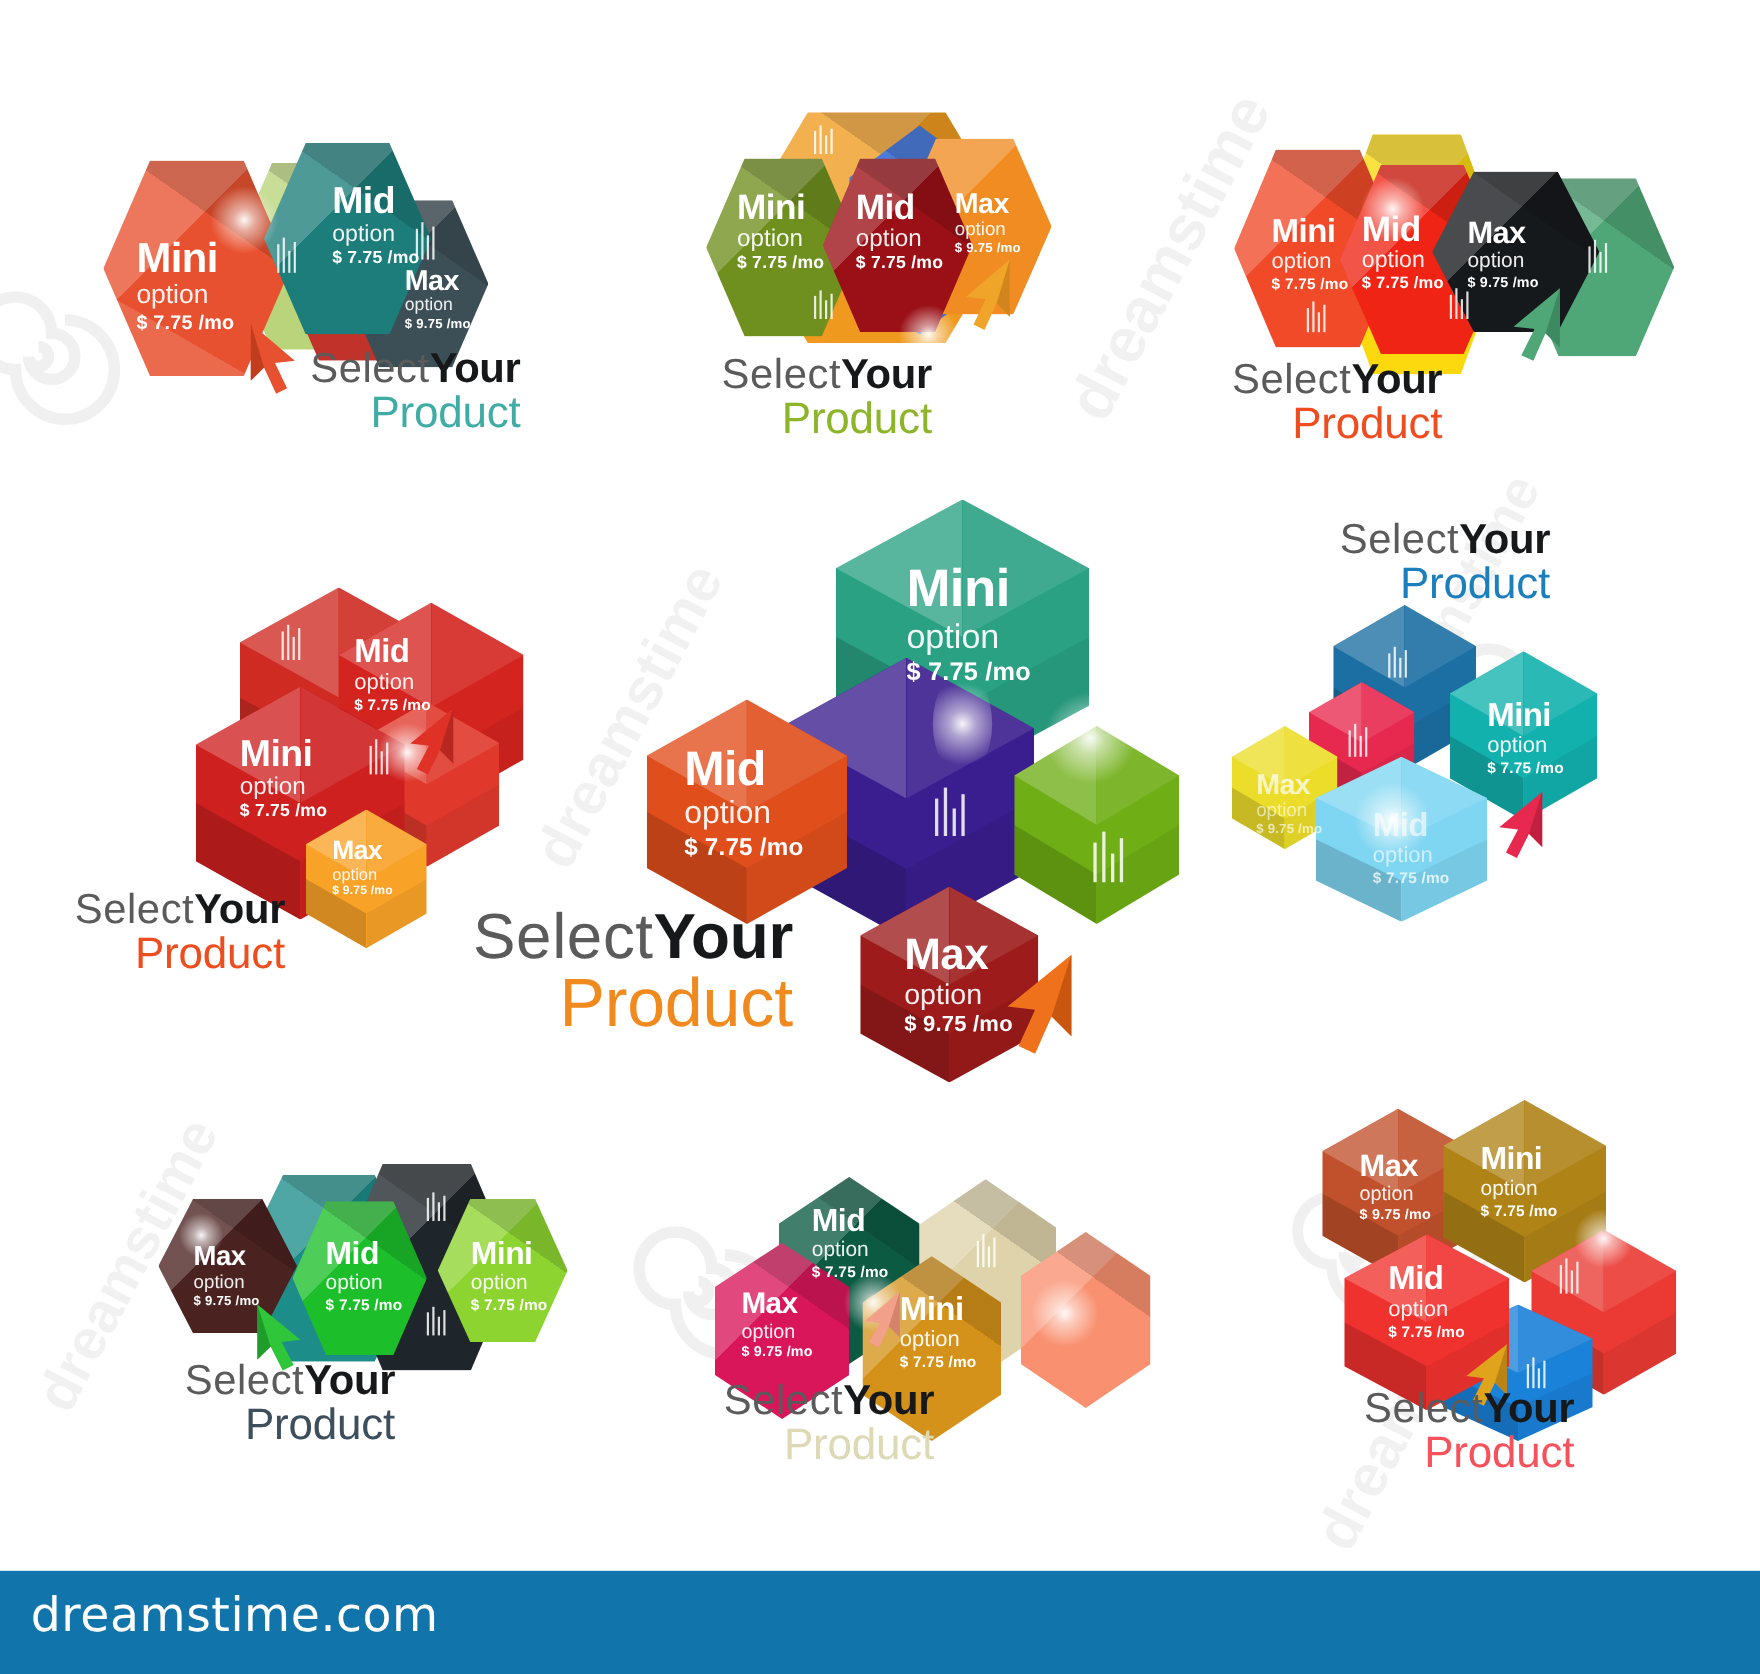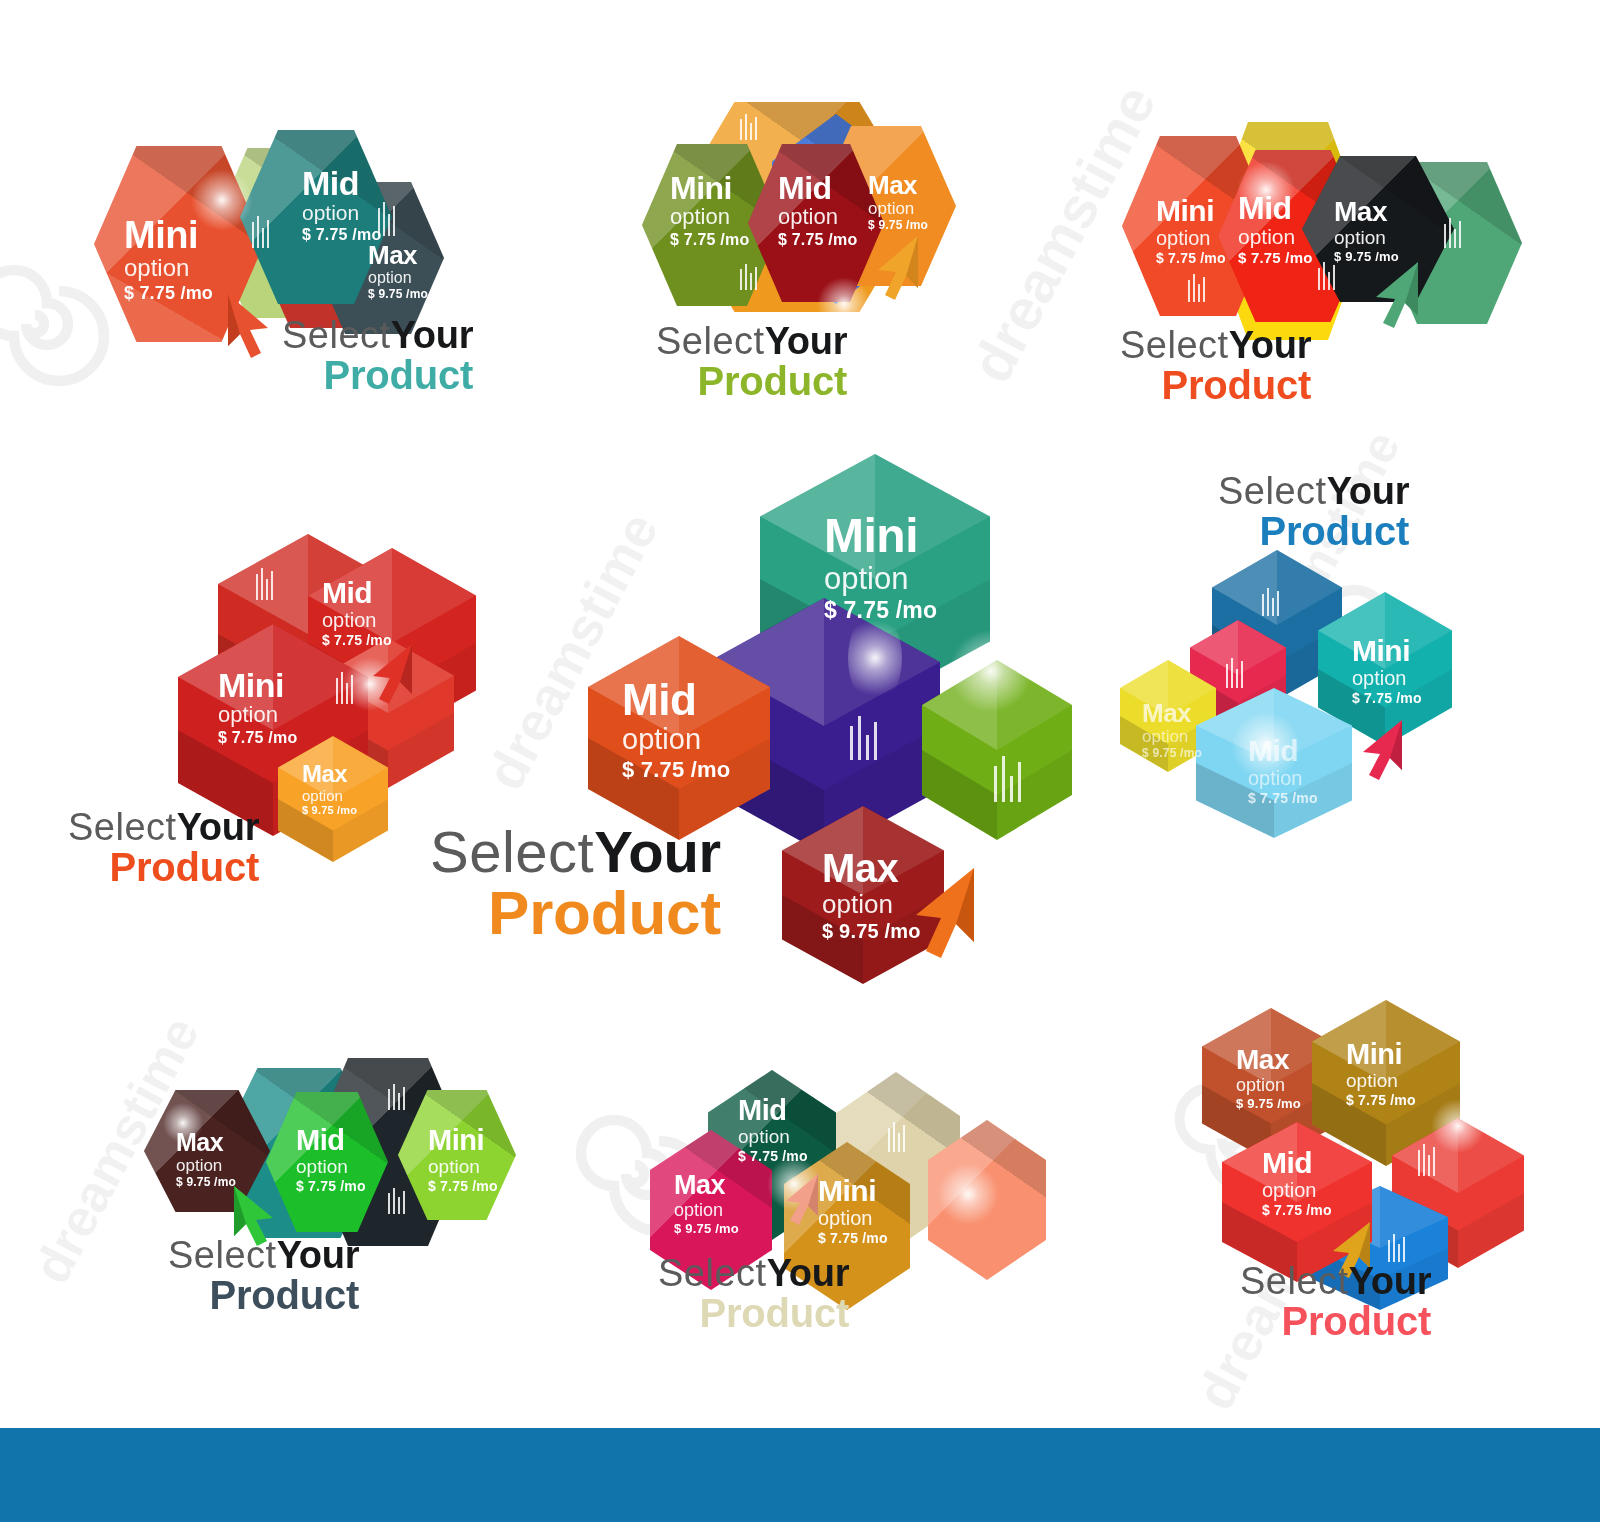--- a/index.html
+++ b/index.html
@@ -46,21 +46,21 @@
 
   
   .bars{position:absolute;display:flex;align-items:flex-end;gap:3px;pointer-events:none;}
   .bars i{display:block;width:2px;background:rgba(255,255,255,.85);}
 
   
   .lockup{position:absolute;white-space:nowrap;}
   .lockup .l1{display:block;line-height:1.02;}
   .lockup .l1 .sel{font-weight:300;color:#5b5b5b;letter-spacing:.5px;}
   .lockup .l1 .yr{font-weight:700;color:#16181a;letter-spacing:-.3px;}
-  .lockup .l2{display:block;font-weight:700;line-height:1.02;letter-spacing:-.2px;text-align:right;}
+  .lockup .l2{display:block;font-weight:400;line-height:1.02;letter-spacing:-.2px;text-align:right;}
 
   
   .cursor{position:absolute;pointer-events:none;}
 
   
   .wm{position:absolute;pointer-events:none;color:rgba(0,0,0,.055);font-weight:700;white-space:nowrap;}
   .wmspiral{position:absolute;pointer-events:none;opacity:.055;}
 
   
   #footer{position:absolute;left:0;top:1428px;width:1600px;height:94px;background:#1175ab;}
@@ -698,13 +698,14 @@
 
     <div class="lockup" style="left:110px;top:272px;">
       <span class="l1"><span class="sel" style="font-size:38px;">Select</span><span class="yr" style="font-size:38px;">Your</span></span>
       <span class="l2" style="font-size:40px;color:#f5525c;">Product</span>
     </div>
   </div>
 
 </div>
 
 <div id="footer">
+  <div id="ds-logo">dreamstime.com</div>
 </div>
 
 </body></html>

